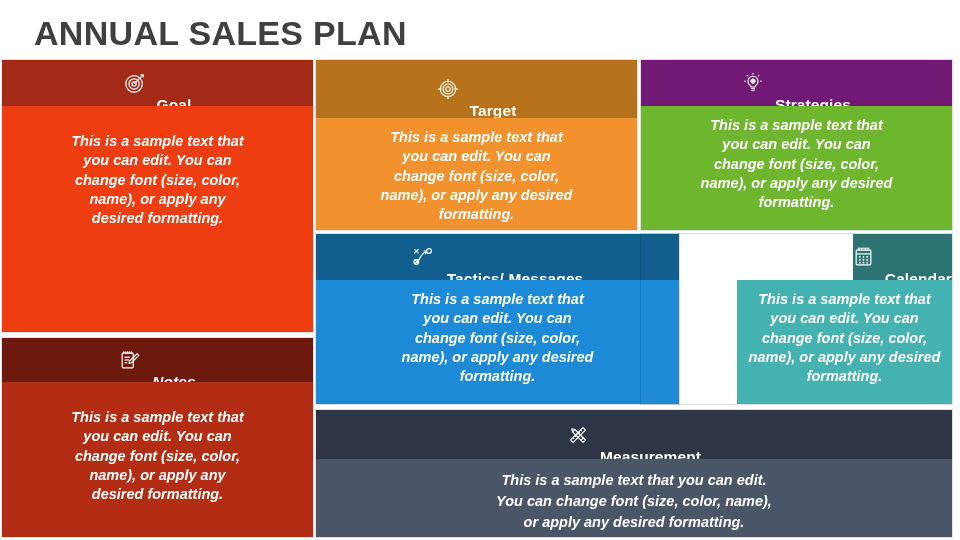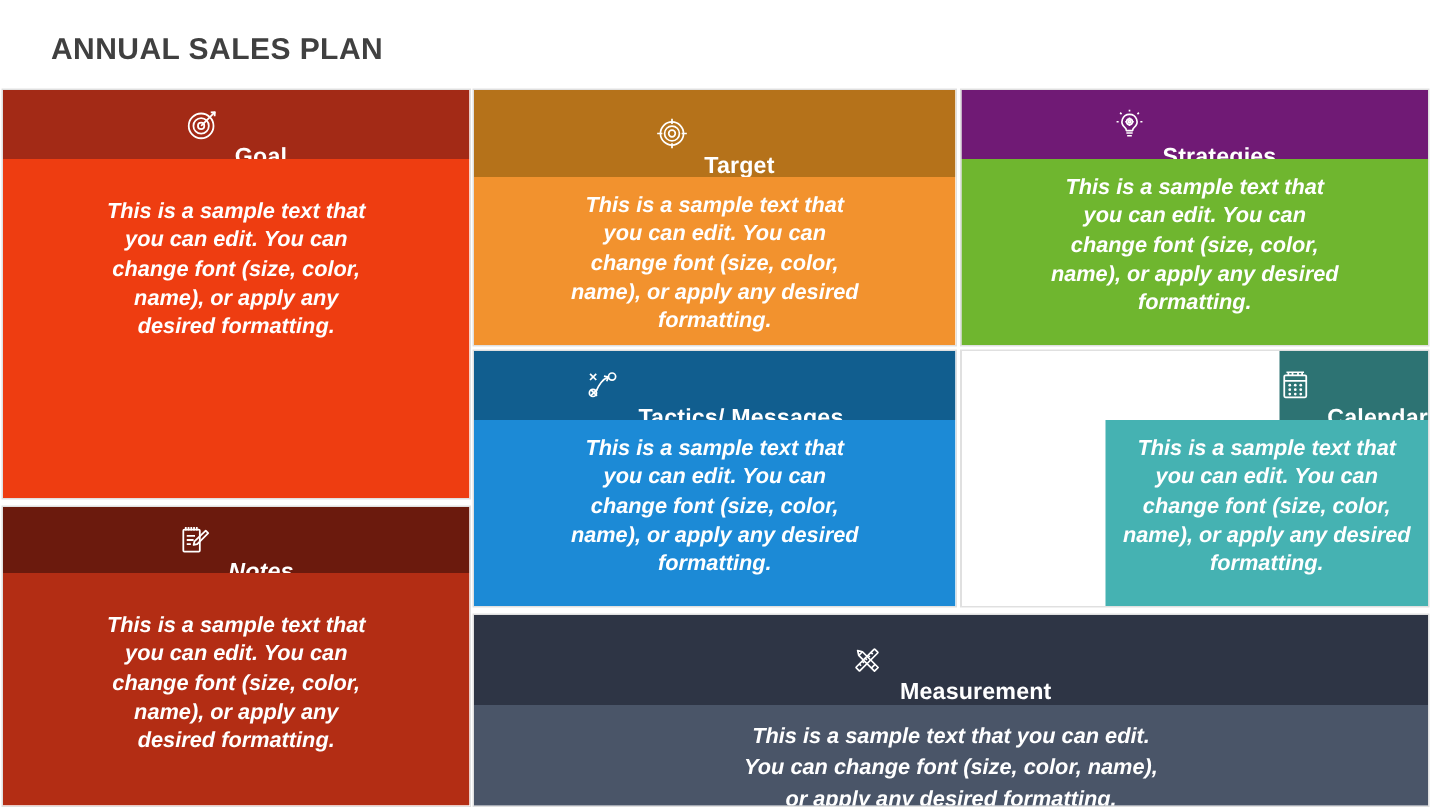--- a/index.html
+++ b/index.html
@@ -13,21 +13,21 @@
   #slide {
     position:relative;
     width:960px; height:540px;
     background:#ffffff;
   }
 
   
   .slide-title {
     position:absolute;
     left:34px; top:16px;
-    font-size:20px;
+    font-size:34px;
     font-weight:bold;
     letter-spacing:0.3px;
     color:#404040;
     line-height:34px;
     white-space:nowrap;
   }
 
   
   .panel {
     position:absolute;
@@ -84,30 +84,30 @@
   #panel-notes .panel-body   { padding-top:26px; }
 
   #panel-target      { left:316px; top:60px;  width:321px; height:170px; }
   #panel-target .panel-header { height:58px; }
   #panel-target .panel-body   { padding-top:10px; }
 
   #panel-strategies  { left:641px; top:60px;  width:311px; height:170px; }
   #panel-strategies .panel-header { height:46px; }
   #panel-strategies .panel-body   { padding-top:10px; }
 
-  #panel-tactics     { left:316px; top:234px; width:321px; height:170px; }
+  #panel-tactics     { left:316px; top:234px; width:363px; height:170px; }
   #panel-tactics .panel-header { height:46px; }
   #panel-tactics .panel-body   { padding-top:10px; }
 
   #panel-calendar    { left:641px; top:234px; width:311px; height:170px;align-items:flex-end; }
   #panel-calendar .panel-header { height:46px; }
   #panel-calendar .panel-body   { padding-top:10px; }
 
   #panel-measurement { left:316px; top:410px; width:636px; height:127px; }
-  #panel-measurement .panel-header { height:60px; }
+  #panel-measurement .panel-header { height:49px; }
   #panel-measurement .panel-body   { padding-top:11px; }
   #panel-measurement .panel-text   { line-height:21px; font-size:14.5px; }
 </style>
 </head>
 <body>
 
 <div id="slide" style="background: rgb(255, 255, 255);">
 
   <div class="slide-title" style="color: rgb(64, 64, 64);">ANNUAL SALES PLAN</div>
 

